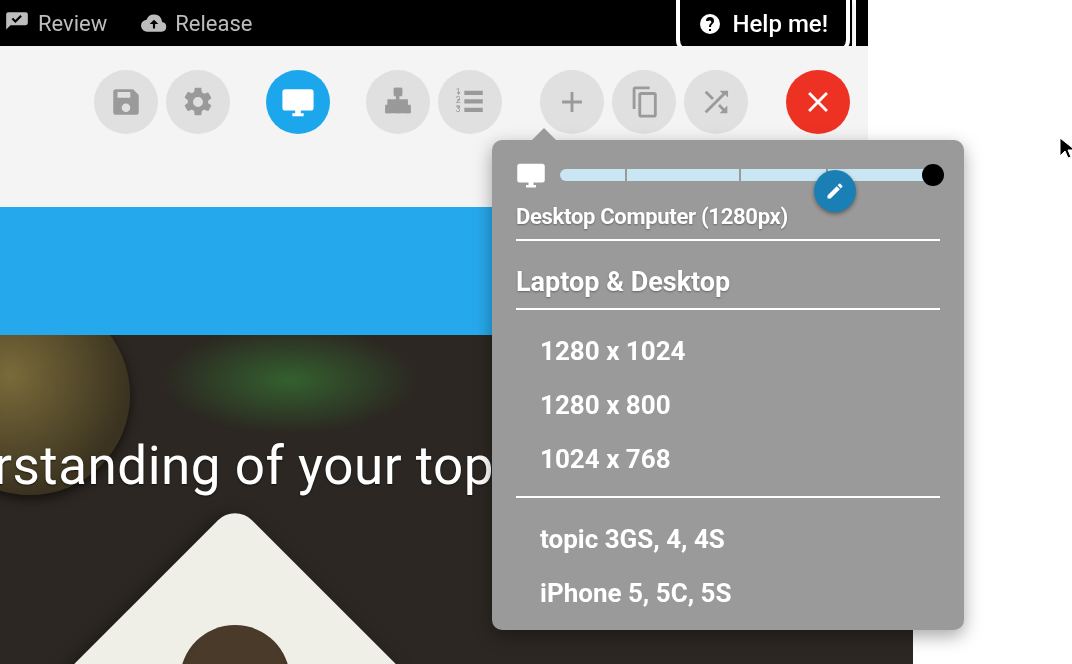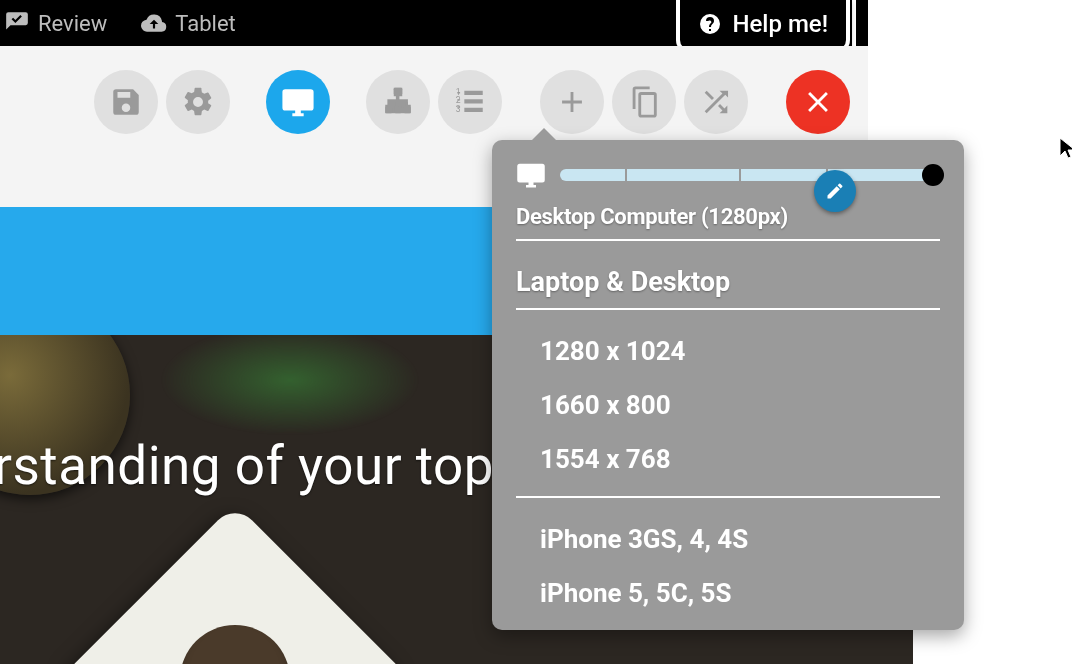--- a/index.html
+++ b/index.html
@@ -73,21 +73,21 @@
     <div class="tb-item">
       <svg viewBox="0 0 24 24">
           <path d="M20 2H4a2 2 0 0 0-2 2v14l4-4h14a2 2 0 0 0 2-2V4a2 2 0 0 0-2-2zM10.5 12 7 8.5l1.4-1.4 2.1 2.1 4.6-4.6L16.5 6 10.5 12z"></path>
         </svg>
       <span>Review</span>
     </div>
     <div class="tb-item">
       <svg viewBox="0 0 24 24">
           <path d="M19.35 10.04A7.49 7.49 0 0 0 5.07 9 5.5 5.5 0 0 0 6 20h13a4.5 4.5 0 0 0 .35-8.96zM13 13v4h-2v-4H8l4-4 4 4h-3z"></path>
         </svg>
-      <span>Tablet</span>
+      <span>Release</span>
     </div>
   </div>
   <div class="helpme-stub"></div>
   <div class="helpme">
     <svg viewBox="0 0 24 24">
         <path d="M12 2a10 10 0 1 0 10 10A10 10 0 0 0 12 2zm1 17h-2v-2h2zm2.07-7.75-.9.92A3.4 3.4 0 0 0 13 15h-2v-.5a4 4 0 0 1 1.17-2.83l1.24-1.26A2 2 0 0 0 10 9H8a4 4 0 0 1 8 0 3.18 3.18 0 0 1-.93 2.25z"></path>
       </svg>
     <span>Help me!</span>
   </div>
 
@@ -197,24 +197,24 @@
         <div class="seg" style="left:47%"></div>
         <div class="seg" style="left:70%"></div>
         <div class="handle"></div>
       </div>
     </div>
     <h2>Desktop Computer (1280px)</h2>
     <hr>
     <h3>Laptop &amp; Desktop</h3>
     <hr>
     <div class="opt">1280 x 1024</div>
-    <div class="opt">1660 x 800</div>
-    <div class="opt">1554 x 768</div>
+    <div class="opt">1280 x 800</div>
+    <div class="opt">1024 x 768</div>
     <hr>
-    <div class="opt">iPhone 3GS, 4, 4S</div>
+    <div class="opt">topic 3GS, 4, 4S</div>
     <div class="opt">iPhone 5, 5C, 5S</div>
   </div>
 
   <div class="cursor">
     <svg viewBox="0 0 24 24">
         <path d="M4 2l0 18 5-5 3 7 3-1-3-7 7 0z"></path>
       </svg>
   </div>
 </div>
 

